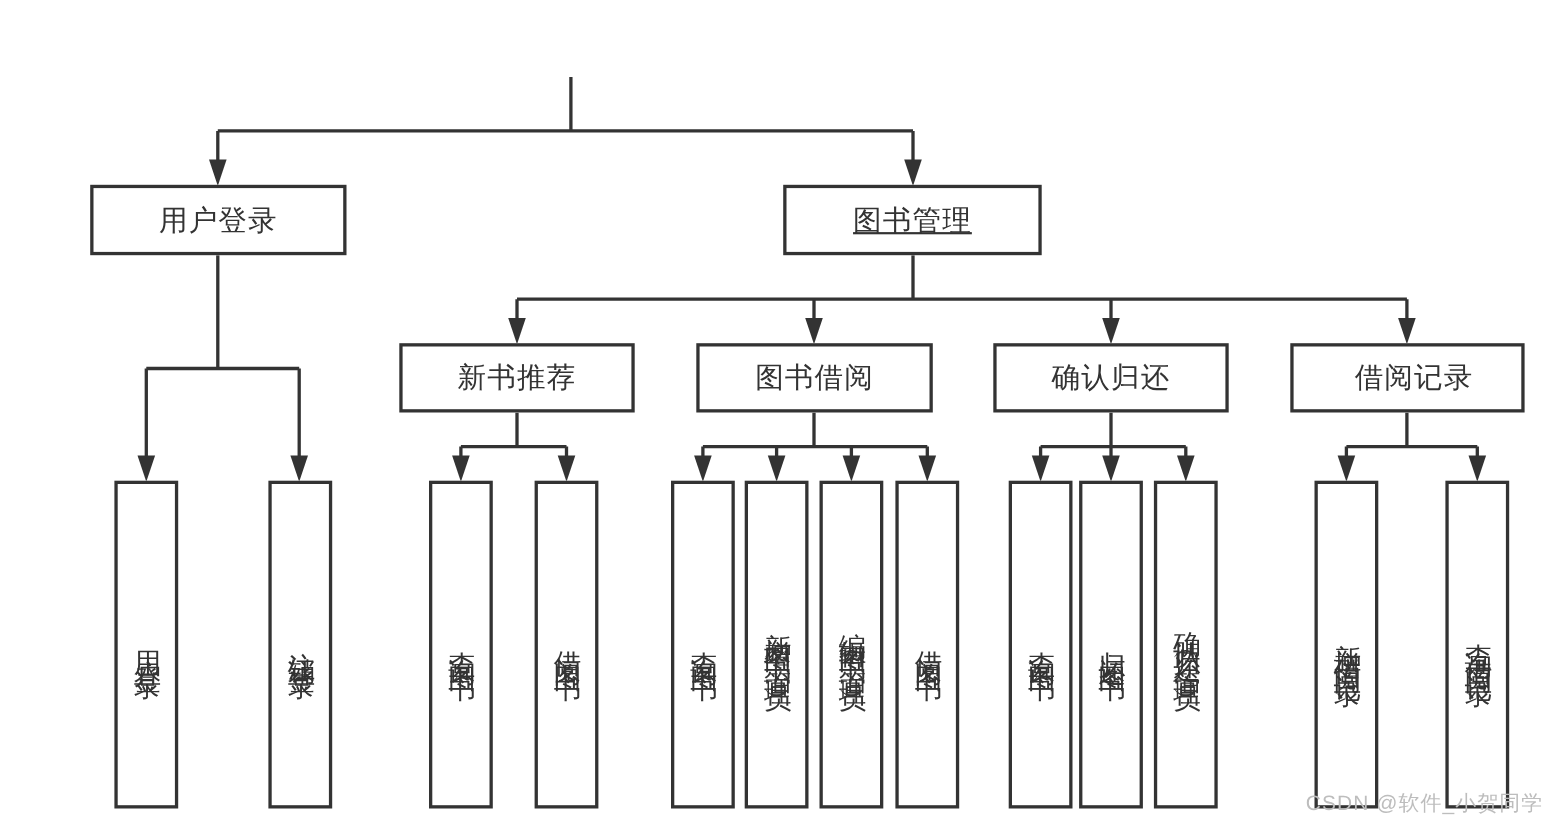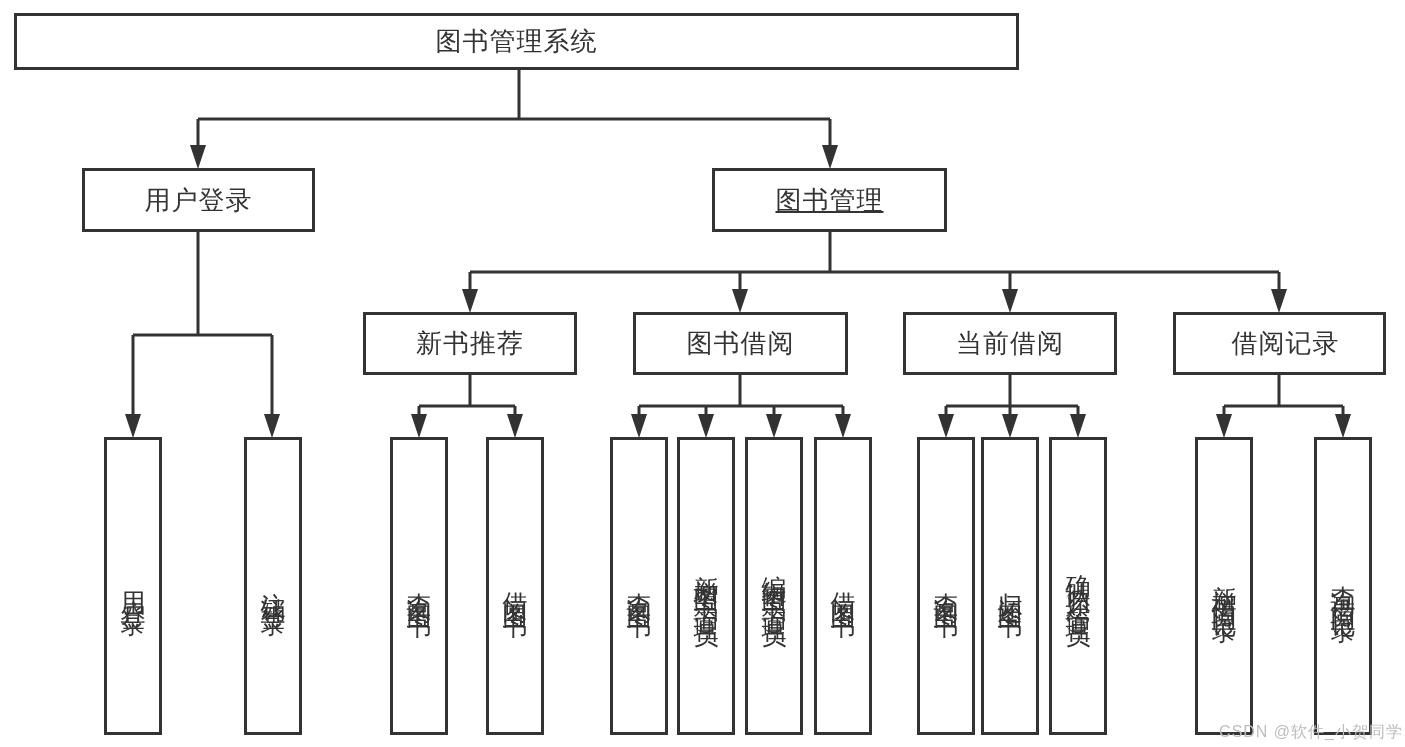--- a/index.html
+++ b/index.html
@@ -24,21 +24,21 @@
     writing-mode:vertical-rl;
     text-orientation:mixed;
     font-size:25px;
     letter-spacing:7px;
     line-height:1;
     white-space:nowrap;
   }
   .watermark{
     position:absolute;
     right:2px;bottom:4px;
-    font-size:16px;
+    font-size:19px;
     color:#bdbdbd;
     letter-spacing:1px;
     white-space:nowrap;
   }
 </style>
 </head>
 <body>
 
 <div class="canvas">
 
@@ -68,39 +68,36 @@
       <polygon points="766,414 782,414 774,438"></polygon>
       <polygon points="835,414 851,414 843,438"></polygon>
       <polygon points="938,414 954,414 946,438"></polygon>
       <polygon points="1002,414 1018,414 1010,438"></polygon>
       <polygon points="1070,414 1086,414 1078,438"></polygon>
       <polygon points="1216,414 1232,414 1224,438"></polygon>
       <polygon points="1335,414 1351,414 1343,438"></polygon>
     </g>
   </svg>
 
-  <div class="box" style="left:14px;top:13px;width:1005px;height:57px;">
-    <span class="hlabel">图书管理系统</span>
-  </div>
 
   <div class="box" style="left:82px;top:168px;width:233px;height:64px;">
     <span class="hlabel">用户登录</span>
   </div>
   <div class="box" style="left:712px;top:168px;width:235px;height:64px;text-decoration:underline;">
     <span class="hlabel">图书管理</span>
   </div>
 
   <div class="box" style="left:363px;top:312px;width:214px;height:63px;">
     <span class="hlabel">新书推荐</span>
   </div>
   <div class="box" style="left:633px;top:312px;width:215px;height:63px;">
     <span class="hlabel">图书借阅</span>
   </div>
   <div class="box" style="left:903px;top:312px;width:214px;height:63px;">
-    <span class="hlabel">当前借阅</span>
+    <span class="hlabel">确认归还</span>
   </div>
   <div class="box" style="left:1173px;top:312px;width:213px;height:63px;padding-left:12px;">
     <span class="hlabel">借阅记录</span>
   </div>
 
   <div class="box leaf" style="left:104px;top:437px;width:58px;height:298px;">
     <span class="vtext">用户登录</span>
   </div>
   <div class="box leaf" style="left:244px;top:437px;width:58px;height:298px;">
     <span class="vtext">注销登录</span>

